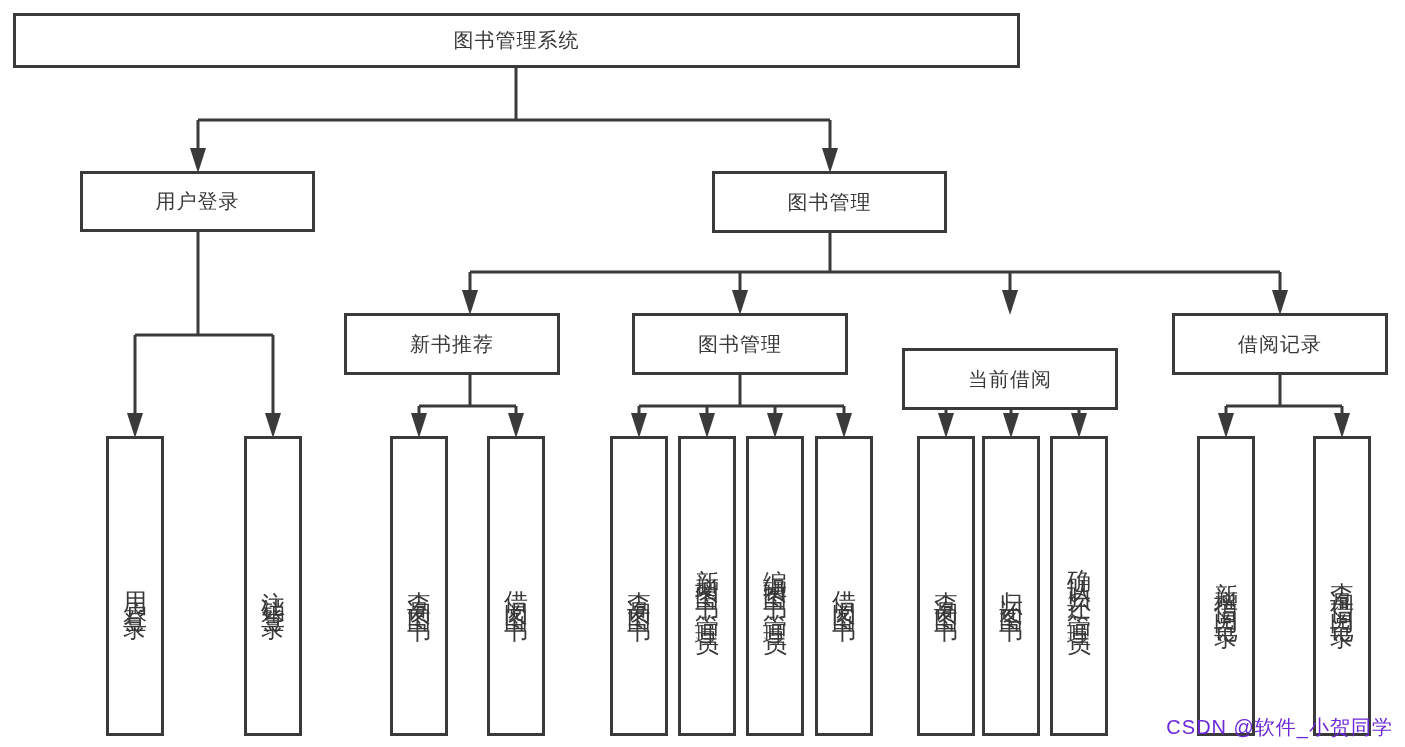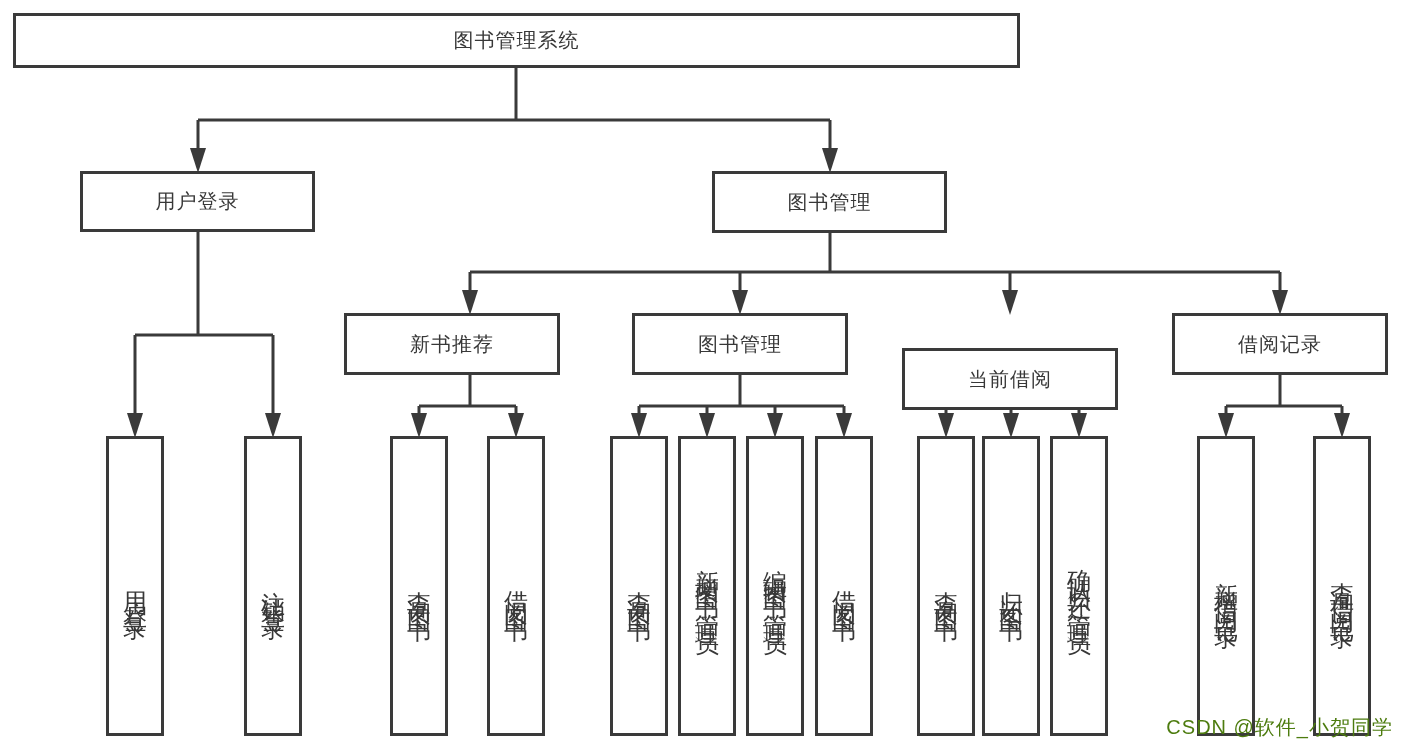--- a/index.html
+++ b/index.html
@@ -38,21 +38,21 @@
     line-height: 1;
     letter-spacing: 9px;
     white-space: nowrap;
     transform: translateY(4px);
   }
   .watermark {
     position: absolute;
     right: 12px;
     bottom: 6px;
     font-size: 20px;
-    color: #4d7c0f;
+    color: #6d28d9;
     letter-spacing: 1px;
     white-space: nowrap;
   }
   
   .n-root            { left: 13px;   top: 13px;  width: 1007px; height: 55px; }
   .n-user-login      { left: 80px;   top: 171px; width: 235px;  height: 61px; }
   .n-book-mgmt       { left: 712px;  top: 171px; width: 235px;  height: 62px; }
   .n-new-book-rec    { left: 344px;  top: 313px; width: 216px;  height: 62px; }
   .n-book-borrow     { left: 632px;  top: 313px; width: 216px;  height: 62px; }
   .n-current-borrow  { left: 902px;  top: 313px; width: 216px;  height: 62px; margin-top: 35px; }

